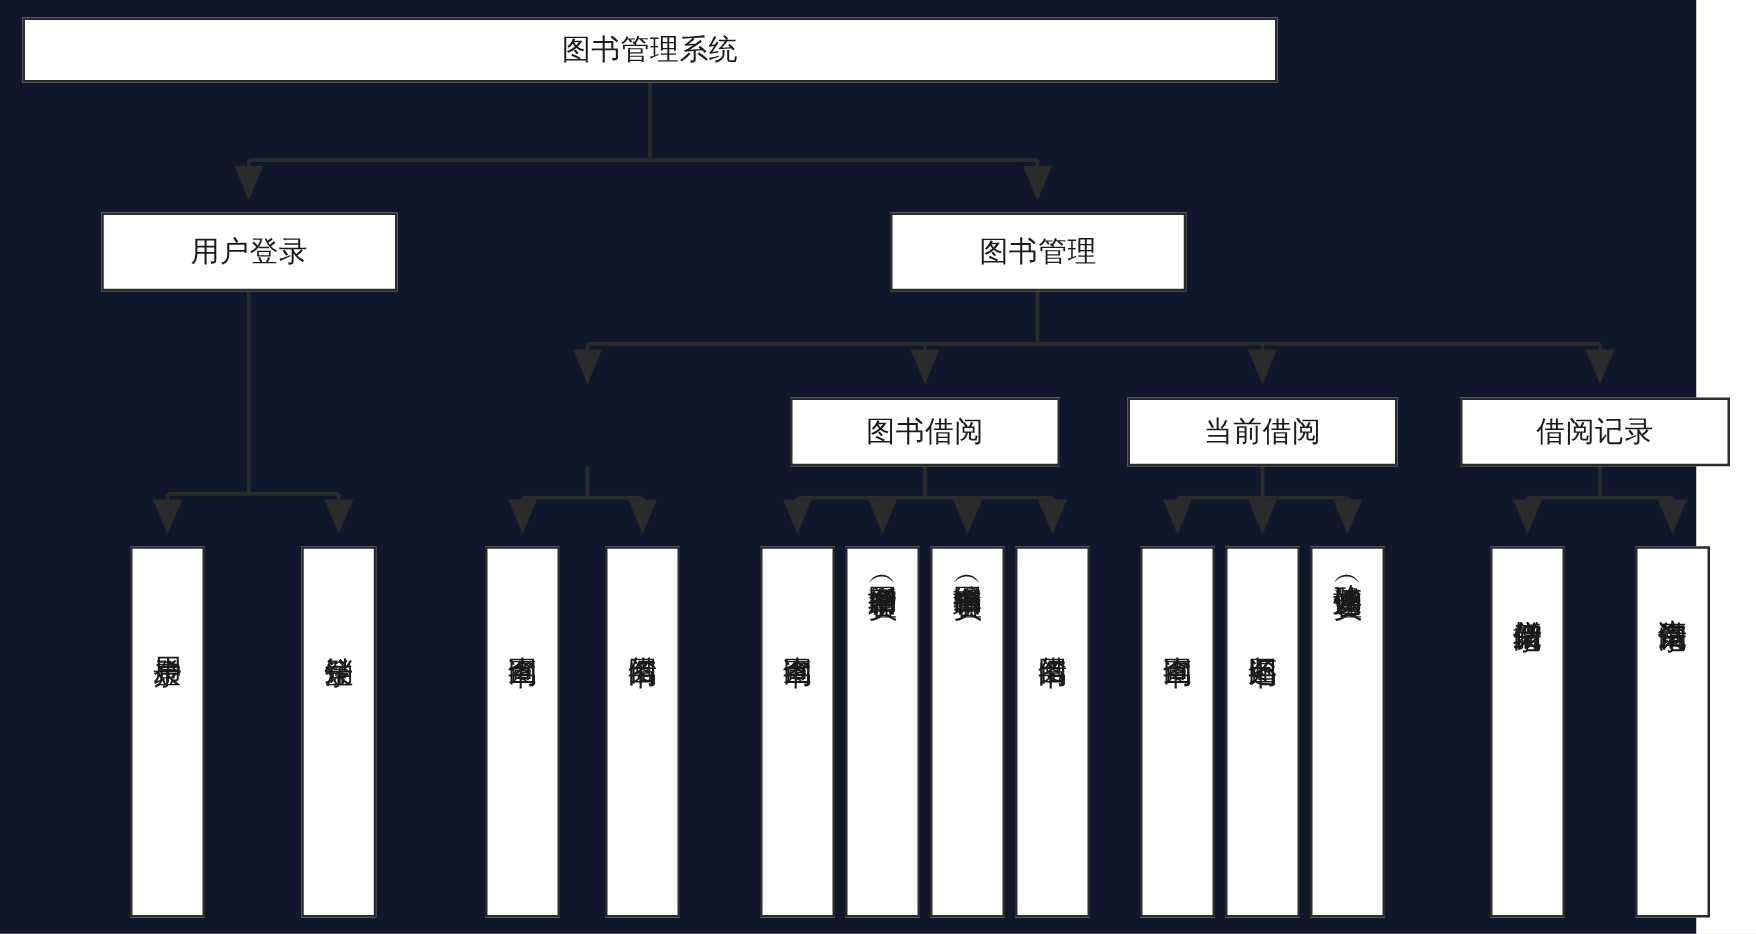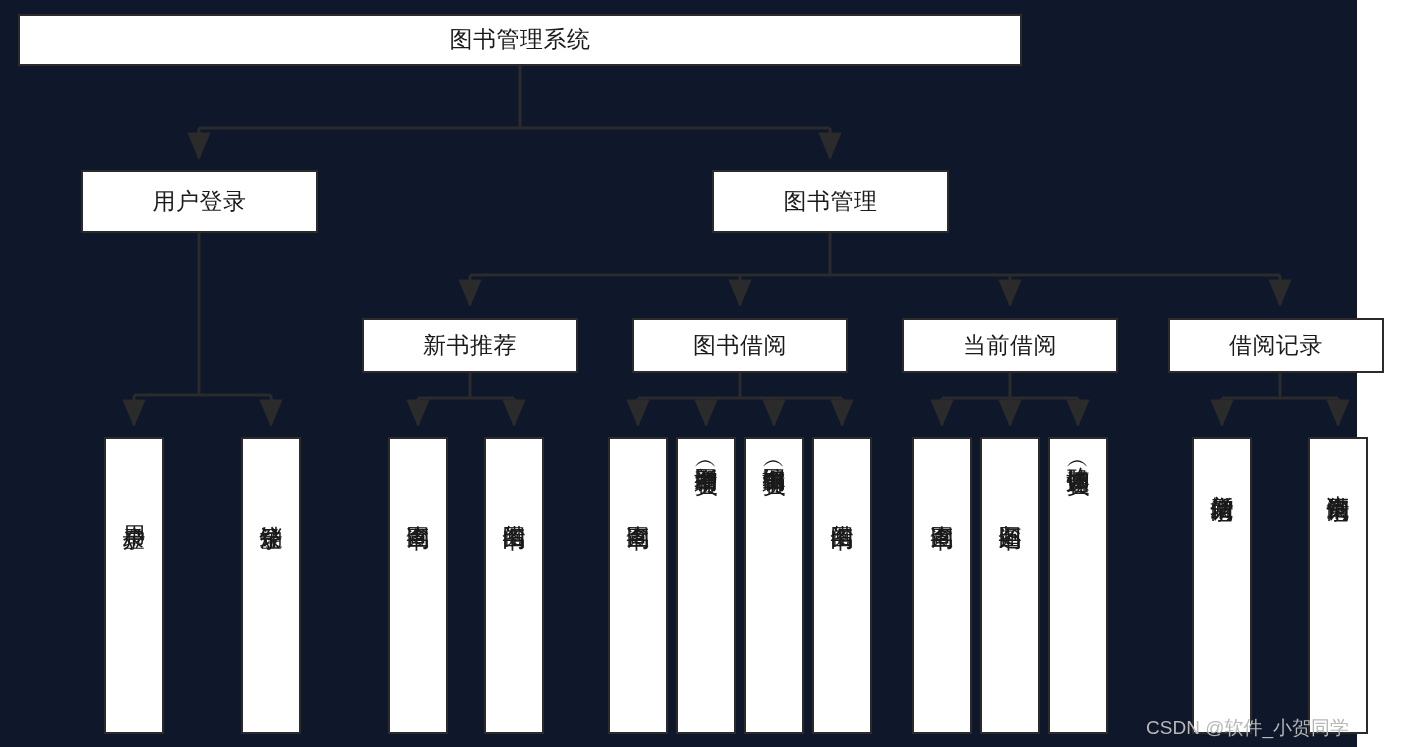--- a/index.html
+++ b/index.html
@@ -135,23 +135,20 @@
   </div>
 
   <div class="node horizontal" style="left:81px; top:170px; width:237px; height:63px;">
     <span class="node-label">用户登录</span>
   </div>
 
   <div class="node horizontal" style="left:712px; top:170px; width:237px; height:63px;">
     <span class="node-label">图书管理</span>
   </div>
 
-  <div class="node horizontal" style="left:362px; top:318px; width:216px; height:55px;">
-    <span class="node-label">新书推荐</span>
-  </div>
 
   <div class="node horizontal" style="left:902px; top:318px; width:216px; height:55px;">
     <span class="node-label">当前借阅</span>
   </div>
 
   <div class="node horizontal" style="left:632px; top:318px; width:216px; height:55px;">
     <span class="node-label">图书借阅</span>
   </div>
 
   <div class="node horizontal" style="left:1168px; top:318px; width:216px; height:55px;">
@@ -203,15 +200,14 @@
   </div>
 
   <div class="node vertical" style="left:1192px; top:437px; width:60px; height:297px; padding-top:38px;">
     <span class="node-label">新增借阅记录</span>
   </div>
 
   <div class="node vertical" style="left:1308px; top:437px; width:60px; height:297px; padding-top:38px;">
     <span class="node-label">查询借阅记录</span>
   </div>
 
-  <div class="watermark">CSDN @软件_小贺同学</div>
 
 </div>
 
 </body></html>

